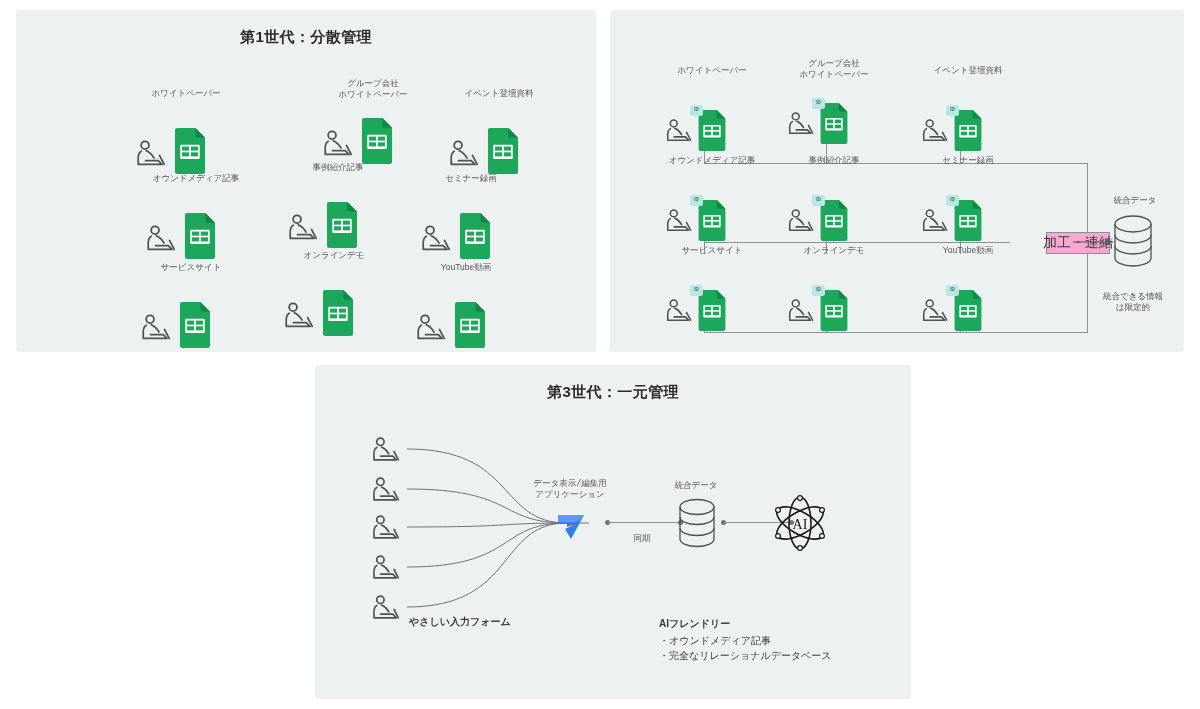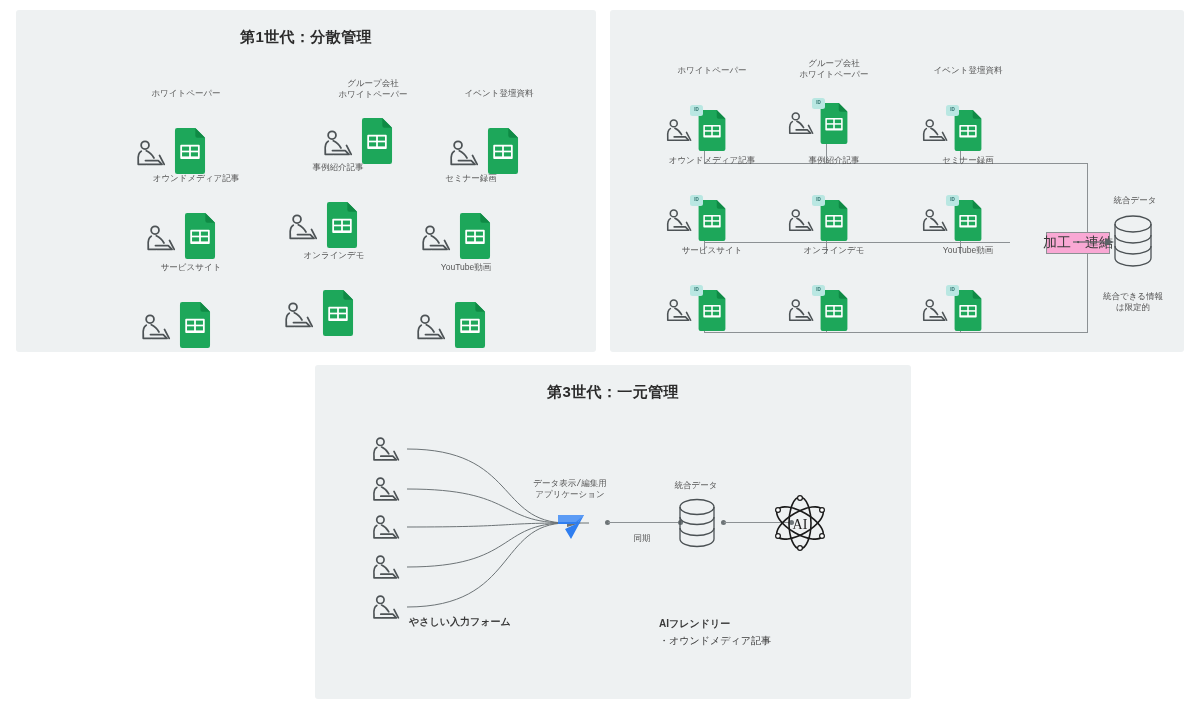--- a/index.html
+++ b/index.html
@@ -737,14 +737,15 @@
     </g>
     <text x="30" y="36" text-anchor="middle" font-size="14" font-family="'Liberation Serif',serif" fill="#1a1a1a">AI</text>
   </svg>
 
   <div class="bullets" style="left:94px;top:249px;width:230px;">
     <span class="h">やさしい入力フォーム</span>
   </div>
   <div class="bullets" style="left:300px;top:251px;width:270px;margin-left:44px;">
     <span class="h">AIフレンドリー</span>
     <span class="li">・オウンドメディア記事</span>
+    <span class="li">・完全なリレーショナルデータベース</span>
   </div>
 </div>
 
 </body></html>

